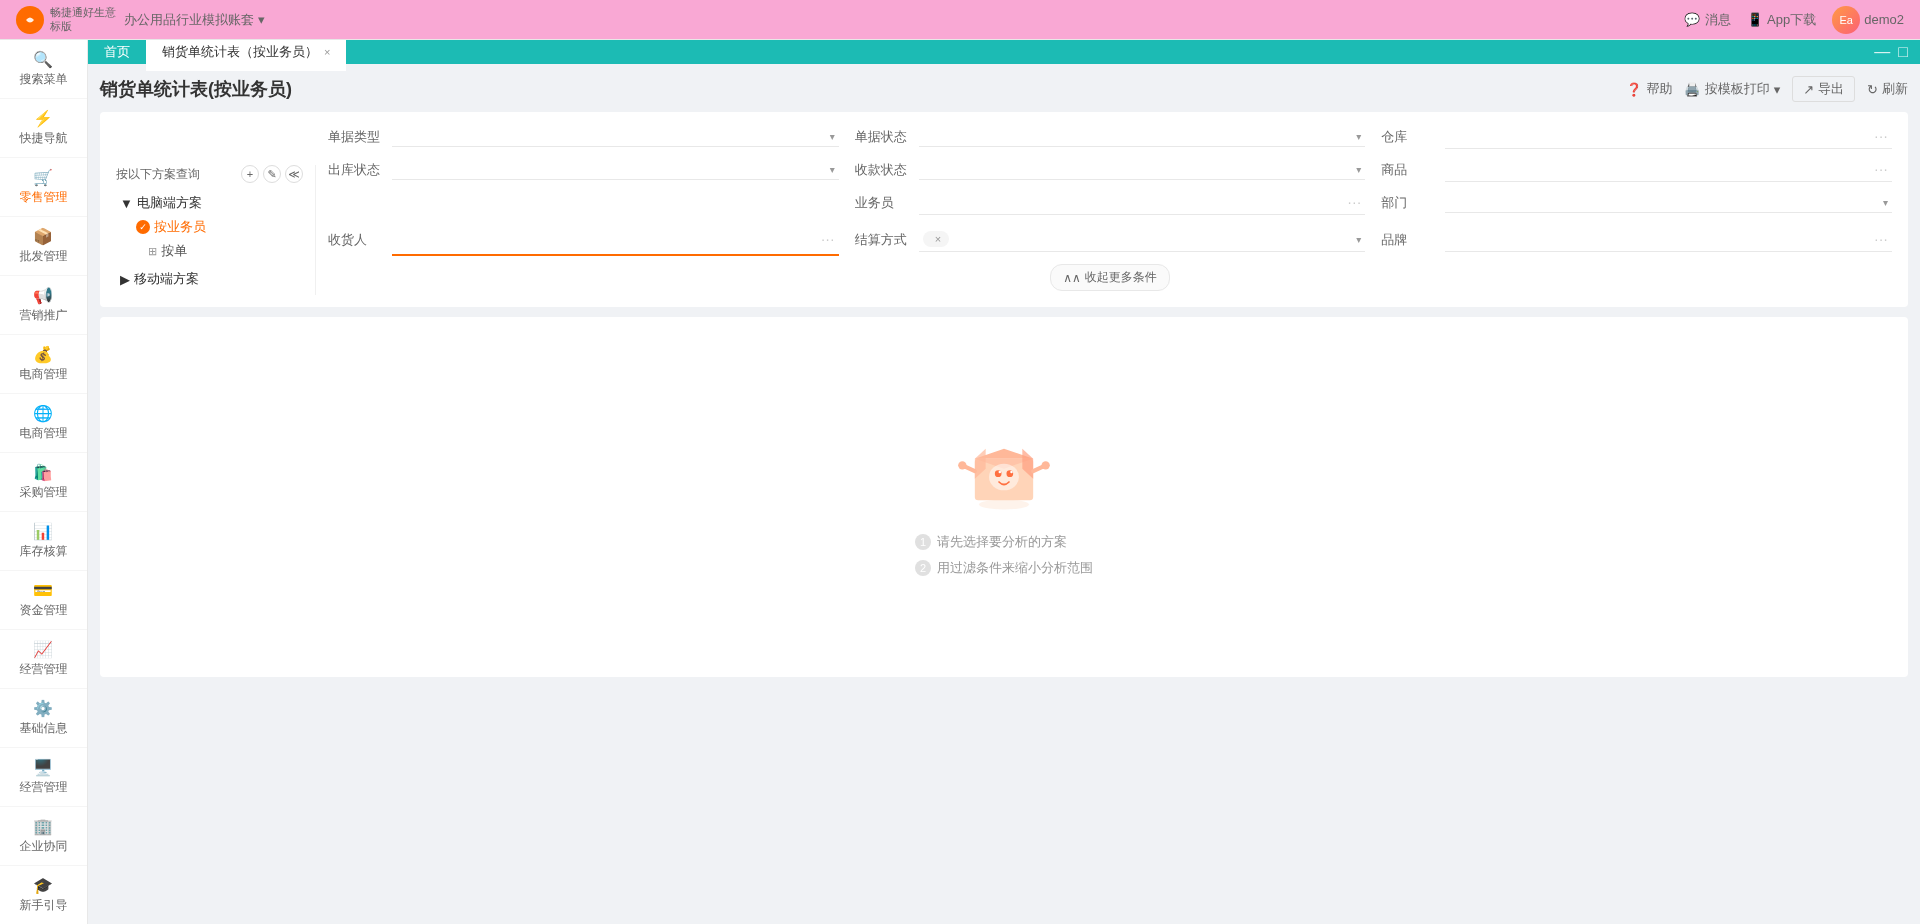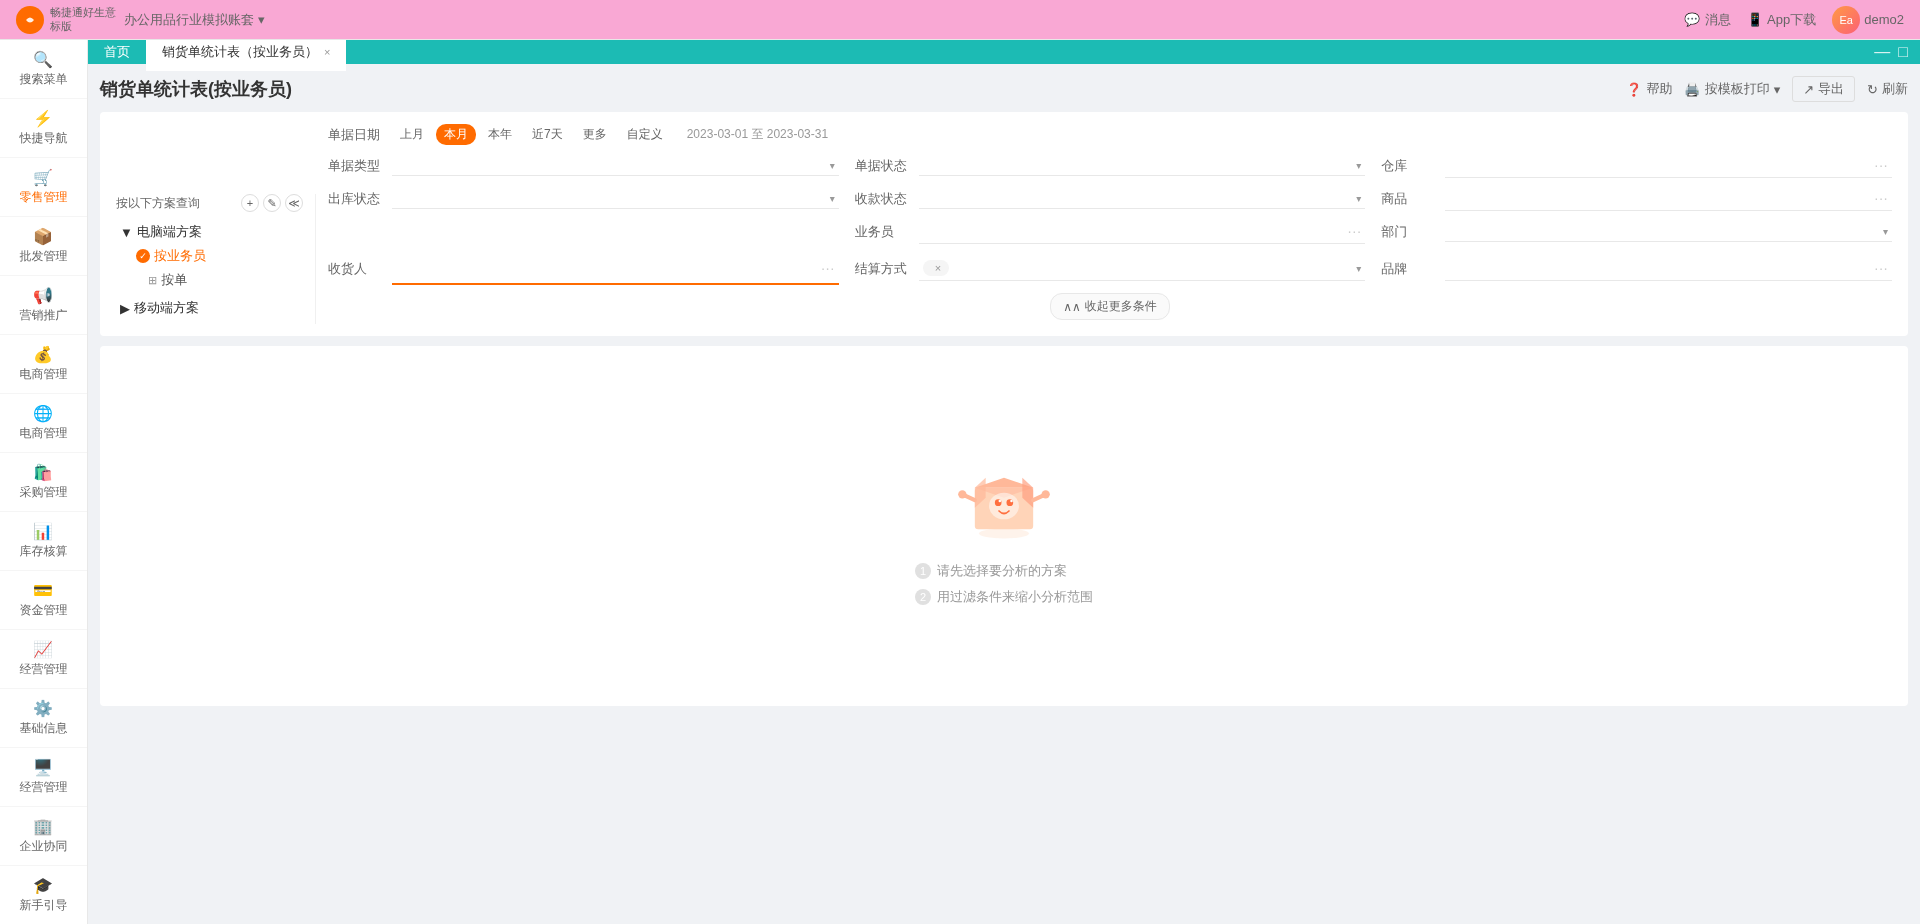--- a/index.html
+++ b/index.html
@@ -643,32 +643,20 @@
                   <span>▶</span>
                   <span>移动端方案</span>
                 </div>
               </div>
             </div>
           </div>
 
           <div style="flex:1;display:flex;gap:8px;">
             <div class="query-right">
 
-              <div class="date-row">
-                <div class="filter-label">单据日期</div>
-                <div class="date-tabs">
-                  <div class="date-tab">上月</div>
-                  <div class="date-tab active">本月</div>
-                  <div class="date-tab">本年</div>
-                  <div class="date-tab">近7天</div>
-                  <div class="date-tab">更多</div>
-                  <div class="date-tab">自定义</div>
-                </div>
-                <span class="date-range">2023-03-01 至 2023-03-31</span>
-              </div>
 
               <div class="filter-grid">
                 <div class="filter-row">
                   <div class="filter-label">单据类型</div>
                   <div class="filter-select">
                     <span></span>
                     <span class="filter-select-chevron">▾</span>
                   </div>
                 </div>
                 <div class="filter-row">

